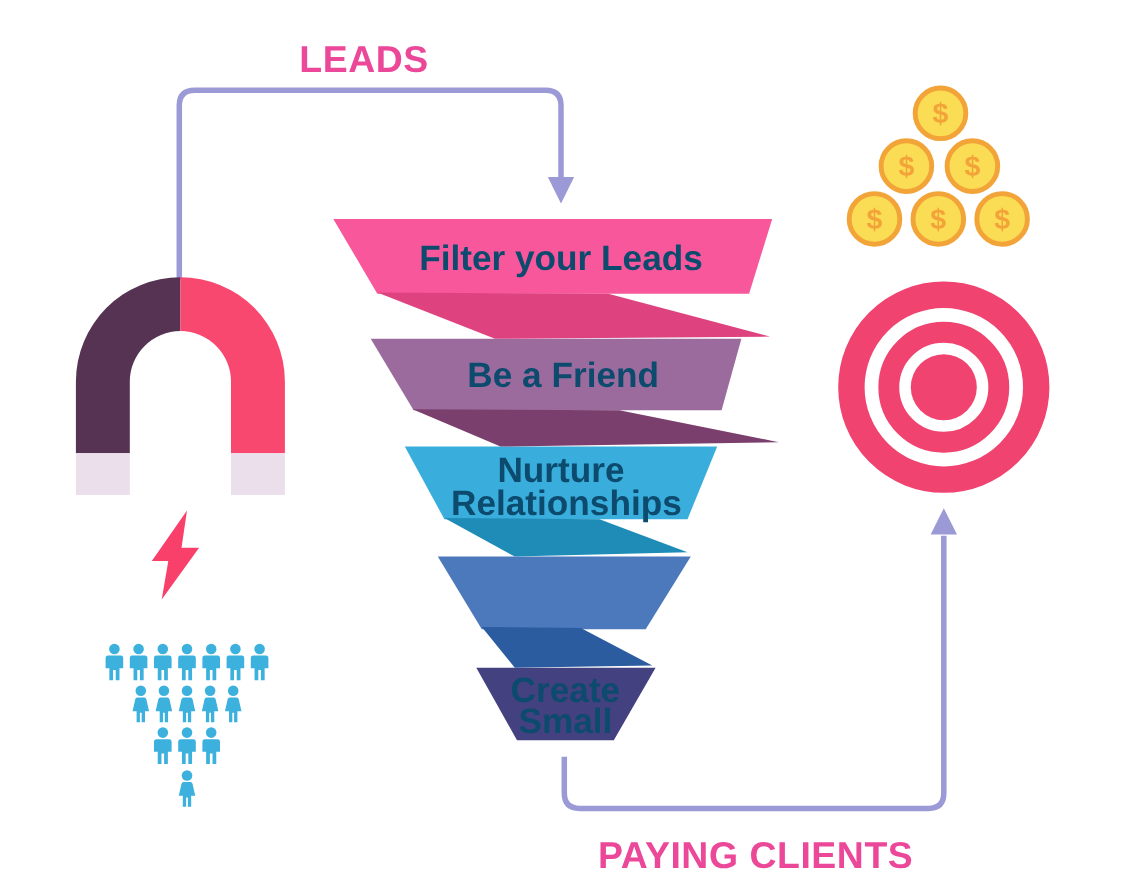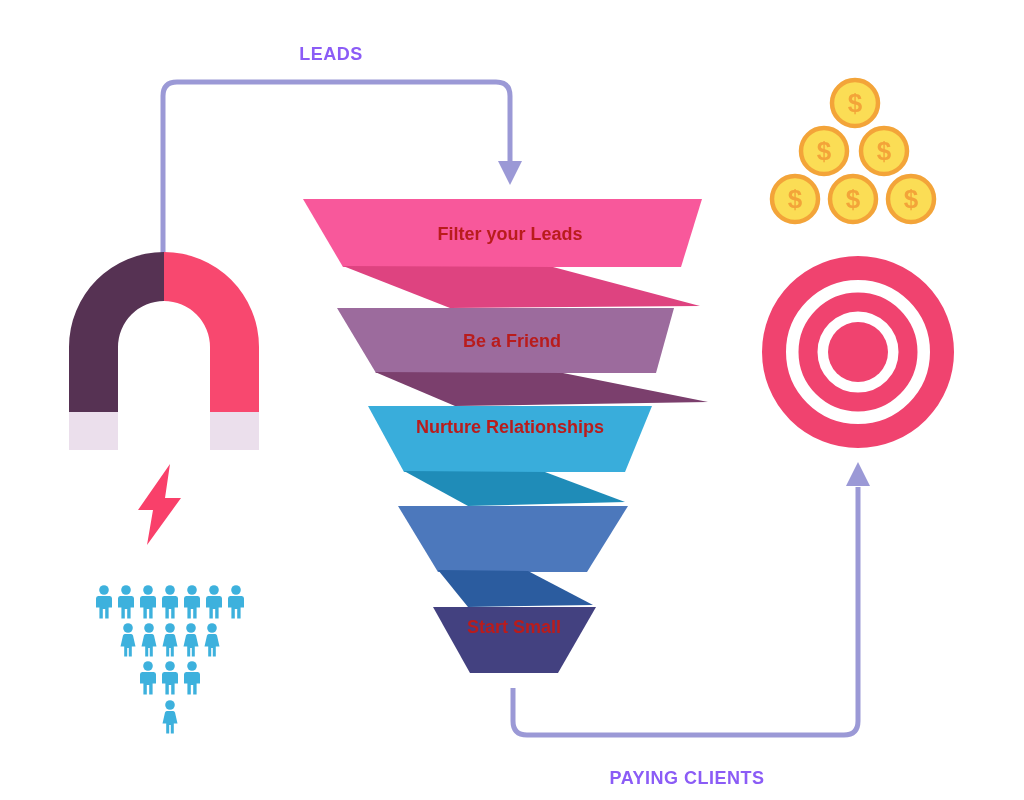--- a/index.html
+++ b/index.html
@@ -1,24 +1,24 @@
 <!DOCTYPE html>
 <html><head>
 <meta charset="utf-8">
 <style>
   html,body{margin:0;padding:0;background:#ffffff;}
   #canvas{position:relative;width:1024px;height:800px;background:#ffffff;overflow:hidden;
           font-family:"Liberation Sans","DejaVu Sans",sans-serif;}
   #scene{position:absolute;left:0;top:0;}
-  .heading{position:absolute;text-align:center;font-weight:bold;color:#8b5cf6;
-           font-size:18px;line-height:28px;letter-spacing:0.5px;}
+  .heading{position:absolute;text-align:center;font-weight:bold;color:#ec4899;
+           font-size:34px;line-height:28px;letter-spacing:0.5px;}
   #leads-heading{left:231px;top:40px;width:200px;}
   #paying-heading{left:537px;top:748px;width:300px;margin-top:16px;}
-  .stage-label{position:absolute;text-align:center;font-weight:bold;color:#b91c1c;
-               font-size:18px;line-height:30px;}
+  .stage-label{position:absolute;text-align:center;font-weight:bold;color:#0c4a6e;
+               font-size:32px;line-height:30px;}
   #stage-label-1{left:380px;top:219px;width:260px;}
   #stage-label-2{left:382px;top:326px;width:260px;}
   #stage-label-3{left:410px;top:412px;width:200px;}
   #stage-label-4{left:382px;top:525px;width:260px;}
   #stage-label-5{left:464px;top:613px;width:100px;line-height:28px;}
   .coin-symbols text{font-family:"Liberation Sans","DejaVu Sans",sans-serif;
                      font-size:26px;font-weight:bold;text-anchor:middle;}
 </style>
 </head>
 <body>
@@ -112,15 +112,15 @@
     <polygon points="404,471 545,472 625,502 468,506" fill="#1F8CB8"></polygon>
     <polygon points="438,570 528,571 593,605 468,607" fill="#2B5C9F"></polygon>
   </svg>
 
   <div class="heading" id="leads-heading">LEADS</div>
   <div class="heading" id="paying-heading">PAYING CLIENTS</div>
 
   <div class="stage-label" id="stage-label-1">Filter your Leads</div>
   <div class="stage-label" id="stage-label-2">Be a Friend</div>
   <div class="stage-label" id="stage-label-3">Nurture Relationships</div>
-  <div class="stage-label" id="stage-label-5">Start Small</div>
+  <div class="stage-label" id="stage-label-5">Create Small</div>
 
 </div>
 
 </body></html>

